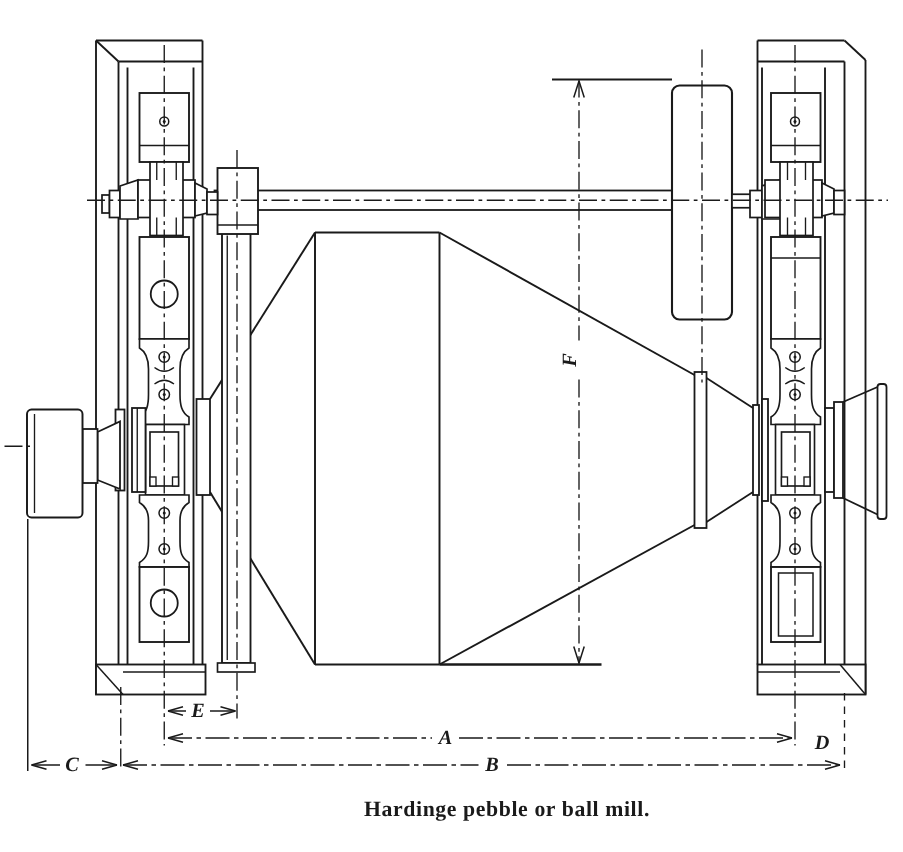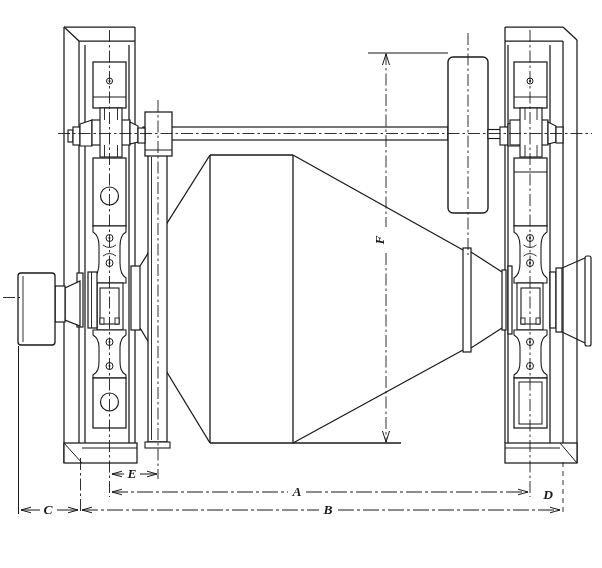--- a/index.html
+++ b/index.html
@@ -253,14 +253,15 @@
   <g>
     <text class="dim" x="297" y="496" text-anchor="middle">A</text>
     <text class="dim" x="328" y="514" text-anchor="middle">B</text>
     <text class="dim" x="48" y="514" text-anchor="middle">C</text>
     <text class="dim" x="548" y="499" text-anchor="middle">D</text>
     <text class="dim" x="132" y="478" text-anchor="middle">E</text>
     <text class="dim" x="384" y="240" text-anchor="middle" transform="rotate(-90 384 240)">F</text>
   </g>
 </svg>
 
+<div class="caption">Hardinge pebble or ball mill.</div>
 
 </div>
 
 </body></html>

